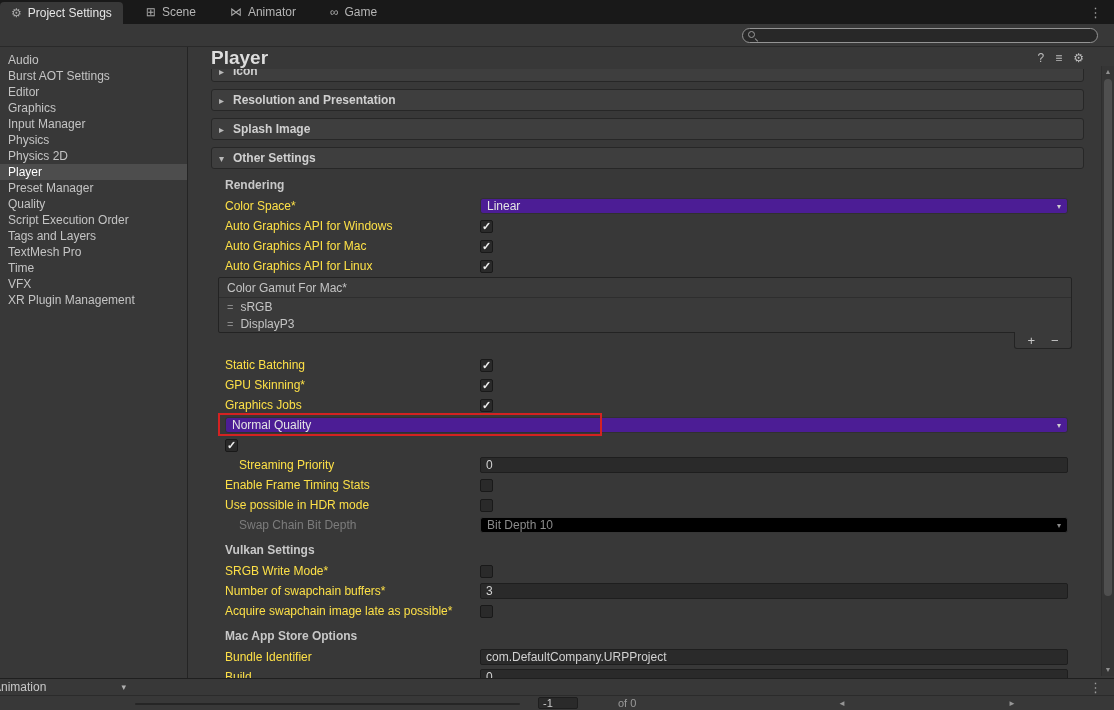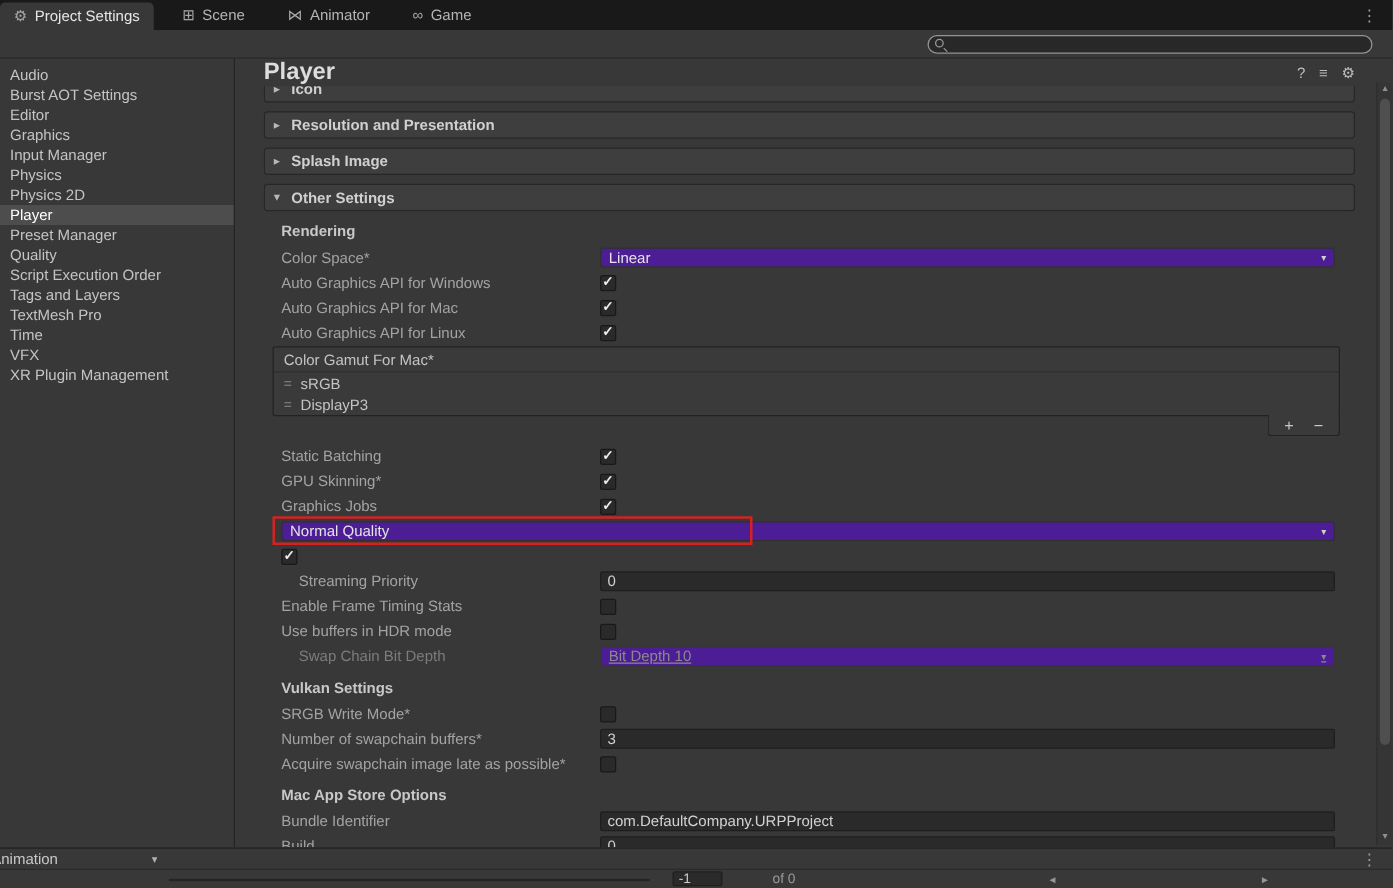--- a/index.html
+++ b/index.html
@@ -47,27 +47,27 @@
   .strip { height:22px; background:#3e3e3e; border:1px solid #272727; border-radius:3px; display:flex; align-items:center; padding:0 7px; margin-bottom:7px; cursor:pointer; }
   .strip.cut { margin-top:-9px; }
   .strip .caret { width:14px; color:#b8b8b8; font-size:10px; }
   .strip-label { font-weight:bold; color:#d0d0d0; }
 
   .rows { padding:0 16px 0 14px; }
   .group-heading { height:18px; line-height:18px; margin-top:6px; margin-bottom:2px; font-weight:bold; color:#c8c8c8; }
   .group-heading.first { margin-top:4px; }
 
   .row { height:20px; display:flex; align-items:center; position:relative; }
-  .row-label { flex:0 0 255px; color:#a3a3a3; white-space:nowrap; overflow:hidden; }
+  .row-label { flex:0 0 255px; color:#fde047; white-space:nowrap; overflow:hidden; }
   .row-label.indent { flex-basis:241px; margin-left:14px; }
   .row-label.disabled { color:#7c7c7c; }
 
   .dropdown { flex:1; height:16px; background:#4c1d95; border:1px solid #303030; border-radius:3px; display:flex; align-items:center; padding:0 6px; color:#e4e4e4; cursor:pointer; }
   .dropdown .dd-caret { margin-left:auto; font-size:8px; color:#cfcfcf; }
-  .dropdown.disabled { background:#4c1d95; border-color:#363636; color:#8b8b8b; cursor:default;text-decoration:underline; }
+  .dropdown.disabled { background:#000000; border-color:#363636; color:#8b8b8b; cursor:default; }
   .dropdown.disabled .dd-caret { color:#8b8b8b; }
 
   .tfield { flex:1; height:16px; background:#2a2a2a; border:1px solid #1e1e1e; border-radius:2px; color:#d2d2d2; padding:0 5px; font:12px "Liberation Sans",sans-serif; outline:none; }
 
   .checkbox { width:13px; height:13px; background:#2a2a2a; border:1px solid #191919; border-radius:2px; display:flex; align-items:center; justify-content:center; cursor:pointer; }
   .checkbox .check { color:#ededed; font-size:11px; font-weight:bold; line-height:11px; }
 
   
   .list-box { border:1px solid #232323; border-radius:2px; background:#3a3a3a; margin:1px -4px 0 -7px; }
   .list-header { height:20px; line-height:20px; padding:0 8px; color:#c4c4c4; border-bottom:1px solid #2e2e2e; }
@@ -272,21 +272,21 @@
           <span class="row-label indent">Streaming Priority</span>
           <input class="tfield" value="0" style="">
         </div>
 
         <div class="row">
           <span class="row-label">Enable Frame Timing Stats</span>
           <span class="checkbox"></span>
         </div>
 
         <div class="row">
-          <span class="row-label">Use buffers in HDR mode</span>
+          <span class="row-label">Use possible in HDR mode</span>
           <span class="checkbox"></span>
         </div>
 
         <div class="row">
           <span class="row-label indent disabled">Swap Chain Bit Depth</span>
           <div class="dropdown disabled">
             <span>Bit Depth 10</span>
             <span class="dd-caret">▾</span>
           </div>
         </div>

